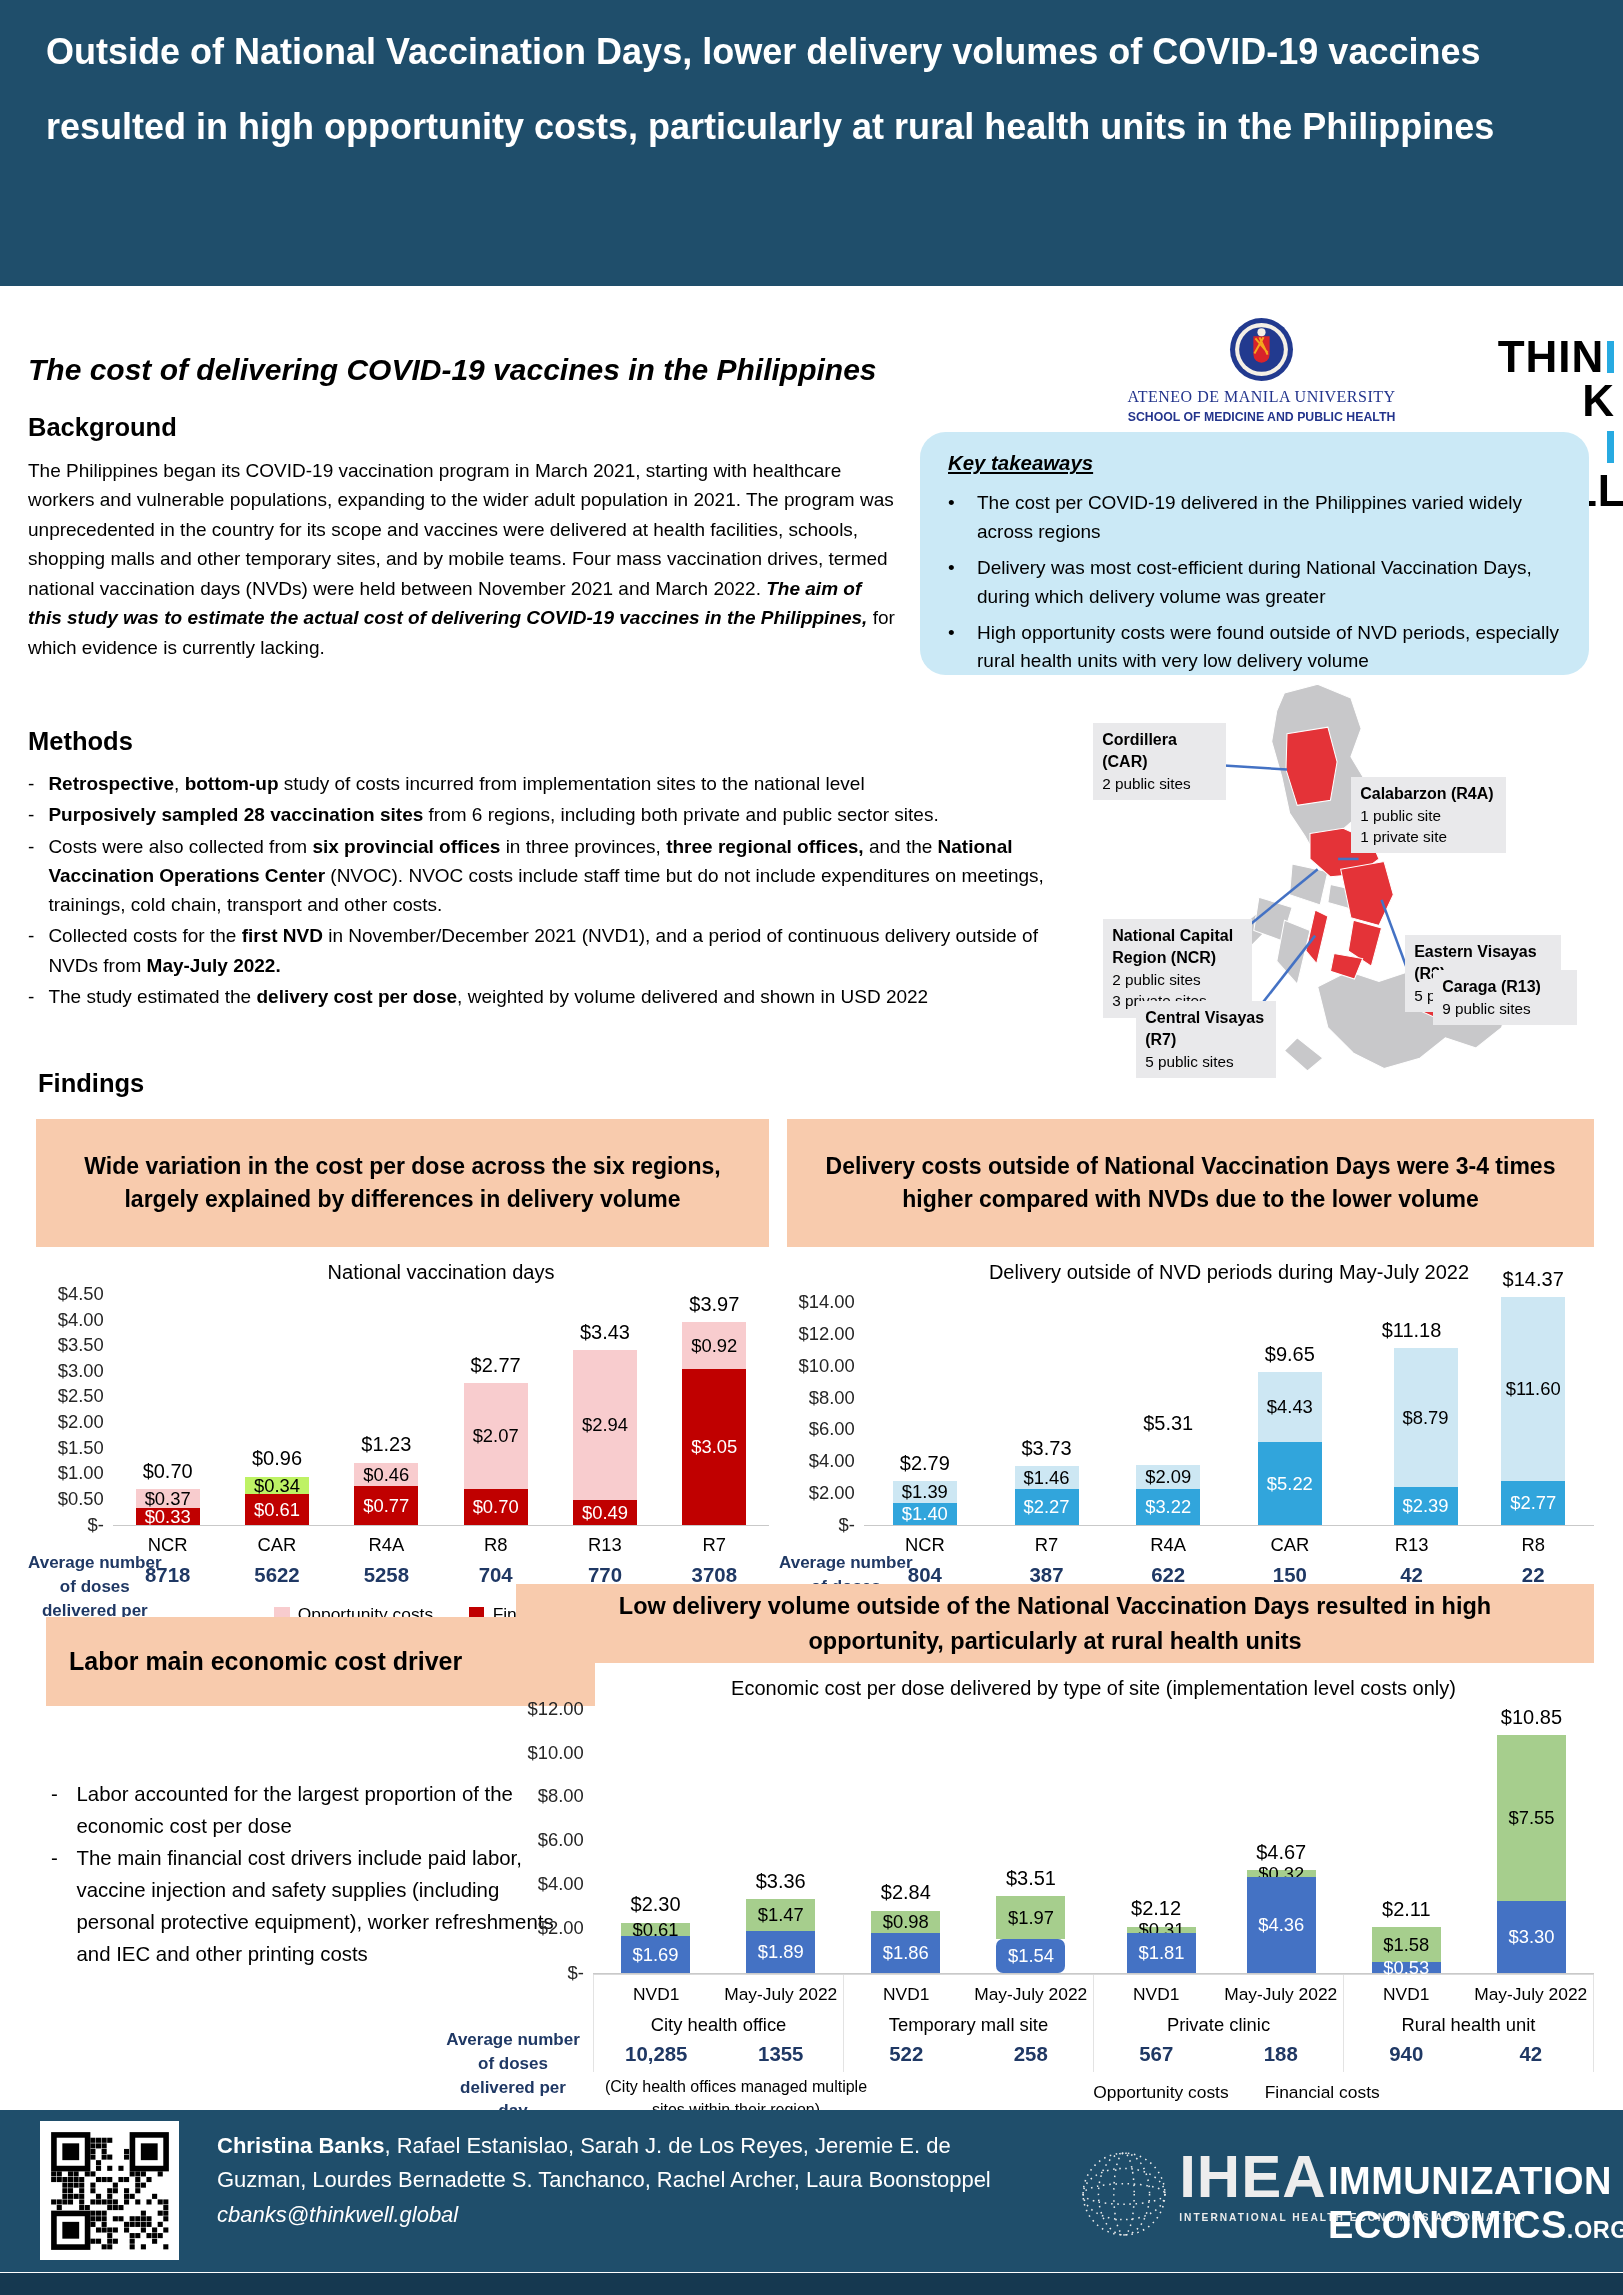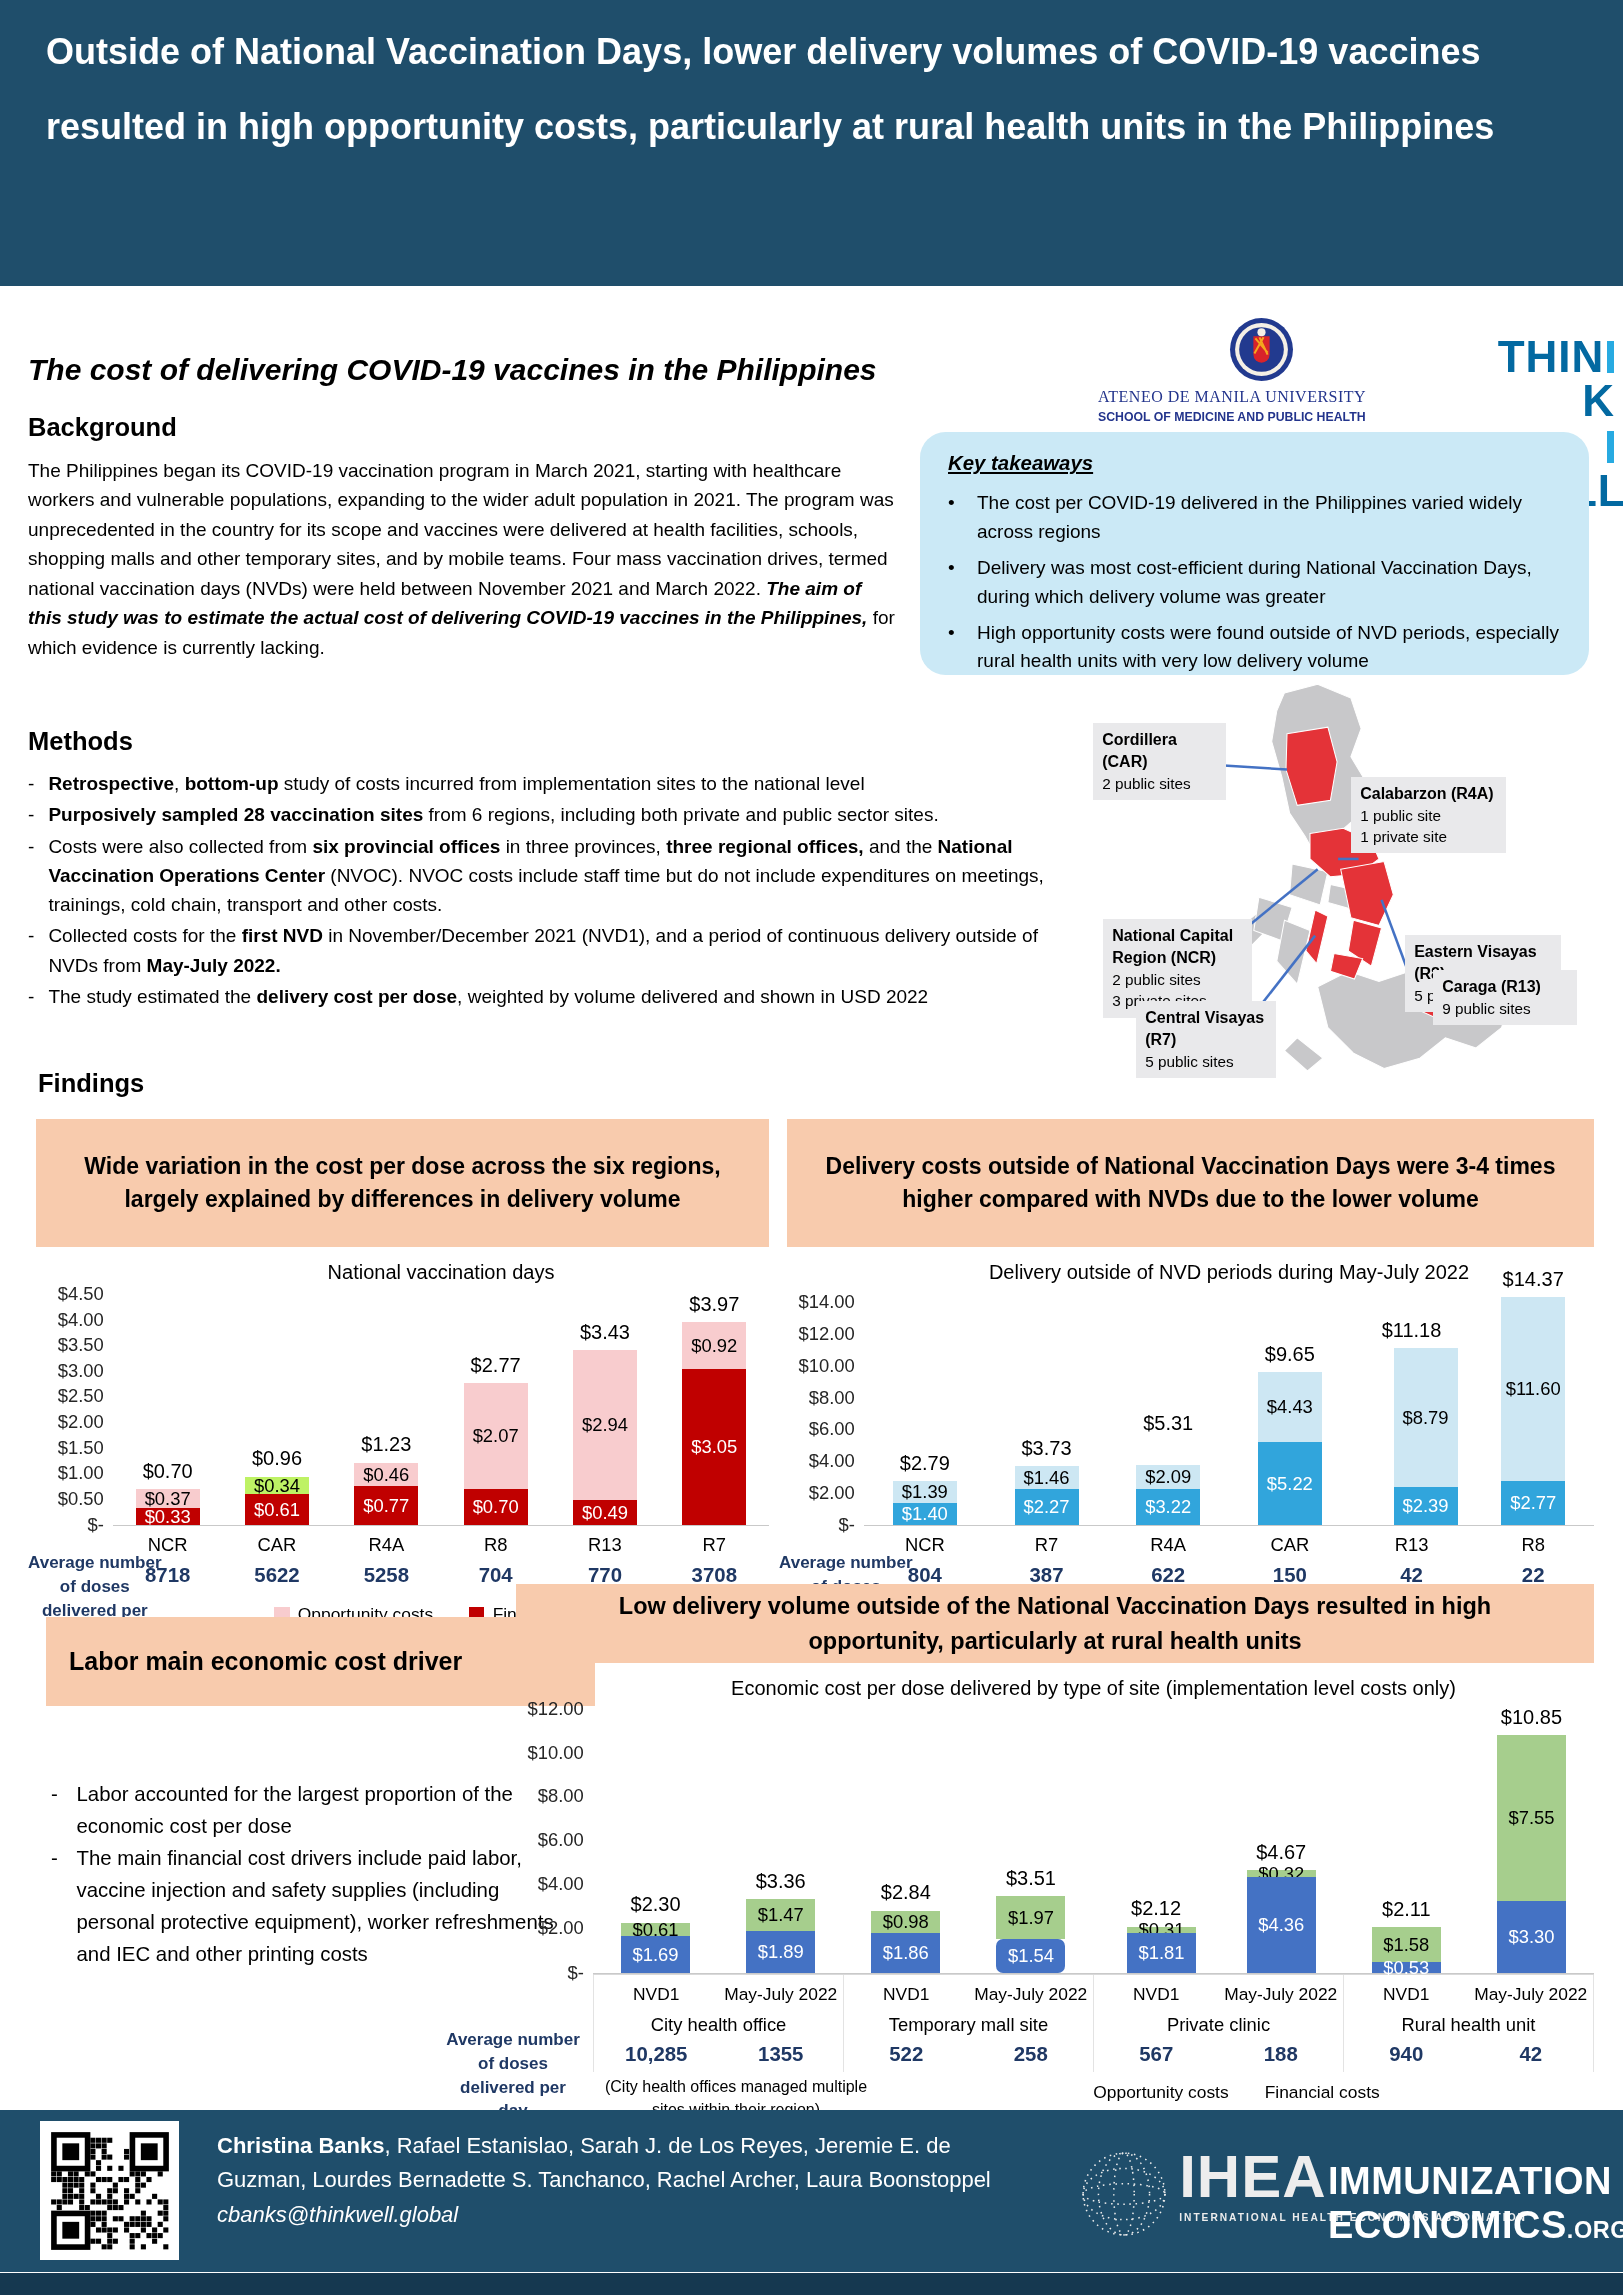--- a/index.html
+++ b/index.html
@@ -9,25 +9,25 @@
   
   .hdr{position:absolute;left:0;top:0;width:1624px;height:286px;background:#1F4E6B;}
   .hdr .title{position:absolute;left:46px;top:15.3px;width:1528px;color:#fff;
               font-size:36px;font-weight:bold;line-height:2.07;}
   .footerbar{position:absolute;left:0;top:2110px;width:1624px;height:162px;background:#1F4E6B;}
   .footerstrip{position:absolute;left:0;top:2273px;width:1624px;height:23px;background:#153850;}
 
   
   .subtitle{position:absolute;left:28px;top:353px;width:971px;font-size:30px;
             font-weight:bold;font-style:italic;}
-  .ateneo{position:absolute;left:1098px;top:317px;width:327px;}
+  .ateneo{position:absolute;left:1098px;top:317px;width:327px;text-align:center;}
   .ateneo .seal{display:block;margin:0 auto;}
   .ateneo .l1{font-family:"Liberation Serif",serif;color:#23348C;font-size:16px;margin-top:6.1px;letter-spacing:0.5px;}
   .ateneo .l2{color:#23348C;font-size:12.3px;font-weight:bold;margin-top:4.1px;}
-  .thinkwell{position:absolute;left:1497px;top:335px;width:118px;color:#0369a1;
+  .thinkwell{position:absolute;left:1497px;top:335px;width:118px;color:#000000;
              font-weight:bold;font-size:44px;line-height:1.0;text-align:right;letter-spacing:1px;}
   .tw-bar{display:inline-block;width:6.6px;height:32px;background:#27AAE1;margin:0 1.5px -1px 2.6px;}
   .tw-row2{margin-top:2px;}
 
   
   .h2{position:absolute;font-size:25.5px;font-weight:bold;}
   #bgHead{left:28px;top:413px;}
   #methodsHead{left:28px;top:727px;}
   #findingsHead{left:38px;top:1069px;}
   .para{position:absolute;left:28px;top:456px;width:869px;font-size:19px;line-height:1.55;}

